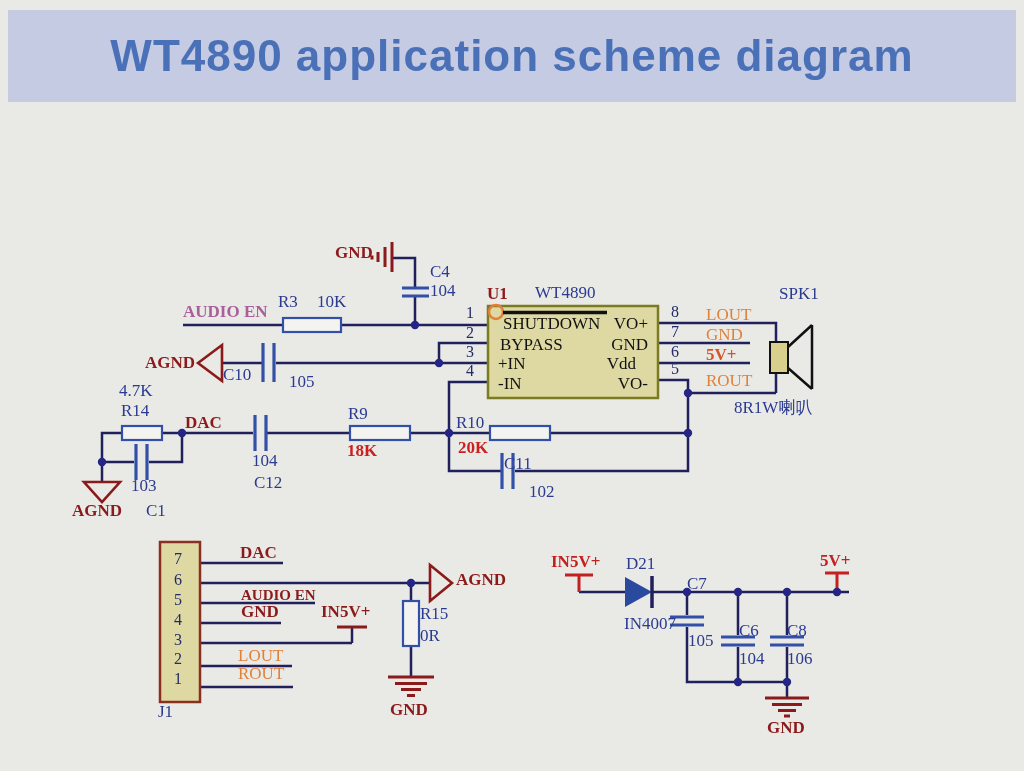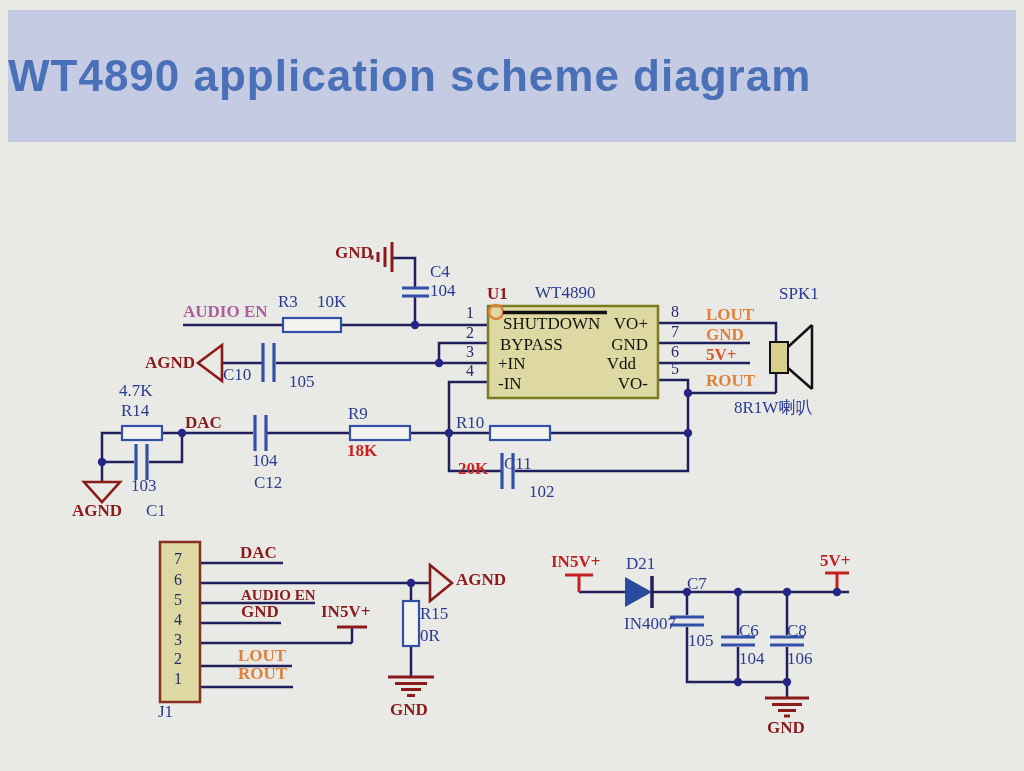--- a/index.html
+++ b/index.html
@@ -4,29 +4,29 @@
 <style>
   :root{
     --banner:#c5cbe3; --title:#4a70b8; --wire:#20205c; --blue-label:#2a3a90;
     --dark-red:#8b1a1a; --orange:#e0813a; --red:#cc2020; --purple:#a85f9a;
     --ic-fill:#ded9a2; --ic-border:#7b7b22; --comp-blue:#3350a8; --j1-border:#8b3020;
     --pwr-red:#c42020; --v5-ic:#d85428;
   }
   html,body{margin:0;padding:0}
   #stage{position:relative;width:1024px;height:771px;background:#e9e9e6;overflow:hidden;
          font-family:"Liberation Serif",serif;}
-  .banner{position:absolute;left:8px;top:10px;width:1008px;height:132px;background:var(--banner);
-          display:flex;align-items:center;justify-content:flex-start;}
+  .banner{position:absolute;left:8px;top:10px;width:1008px;height:92px;background:var(--banner);
+          display:flex;align-items:center;justify-content:center;}
   .banner h1{margin:0;font-family:"Liberation Sans",sans-serif;font-weight:700;font-size:44px;
              color:var(--title);letter-spacing:1px;white-space:nowrap}
   svg{position:absolute;left:0;top:0}
   .lbl{position:absolute;font-size:17px;line-height:1;white-space:nowrap;color:#111}
   .blue{color:var(--blue-label)}
   .dred{color:var(--dark-red);font-weight:600}
-  .org{color:var(--orange);font-weight:700}
+  .org{color:var(--orange);font-weight:400}
   .bred{color:var(--red);font-weight:700}
   .pur{color:var(--purple);font-weight:600}
   .v5c{color:var(--v5-ic);font-weight:700}
   .pwr{color:var(--pwr-red);font-weight:700}
   .num{color:#232a66;font-size:16px}
   .cn{font-size:31px;font-weight:700;color:#e02424;letter-spacing:5px}
   .ra{text-align:right;width:50px;display:inline-block}
   .sm{font-size:15px}
 </style>
 </head>
@@ -166,21 +166,21 @@
   <span class="lbl blue" style="left:121px;top:402px">R14</span>
   <span class="lbl dred" style="left:185px;top:414px">DAC</span>
   <span class="lbl blue" style="left:252px;top:452px">104</span>
   <span class="lbl blue" style="left:254px;top:474px">C12</span>
   <span class="lbl blue" style="left:131px;top:477px">103</span>
   <span class="lbl dred" style="left:72px;top:502px">AGND</span>
   <span class="lbl blue" style="left:146px;top:502px">C1</span>
   <span class="lbl blue" style="left:348px;top:405px">R9</span>
   <span class="lbl bred" style="left:347px;top:442px">18K</span>
   <span class="lbl blue" style="left:456px;top:414px">R10</span>
-  <span class="lbl bred" style="left:458px;top:460px">20K</span>
+  <span class="lbl bred" style="left:458px;top:439px">20K</span>
   <span class="lbl blue" style="left:504px;top:455px">C11</span>
   <span class="lbl blue" style="left:529px;top:483px">102</span>
 
   <span class="lbl num" style="left:174px;top:551px">7</span>
   <span class="lbl num" style="left:174px;top:572px">6</span>
   <span class="lbl num" style="left:174px;top:592px">5</span>
   <span class="lbl num" style="left:174px;top:612px">4</span>
   <span class="lbl num" style="left:174px;top:632px">3</span>
   <span class="lbl num" style="left:174px;top:651px">2</span>
   <span class="lbl num" style="left:174px;top:671px">1</span>

